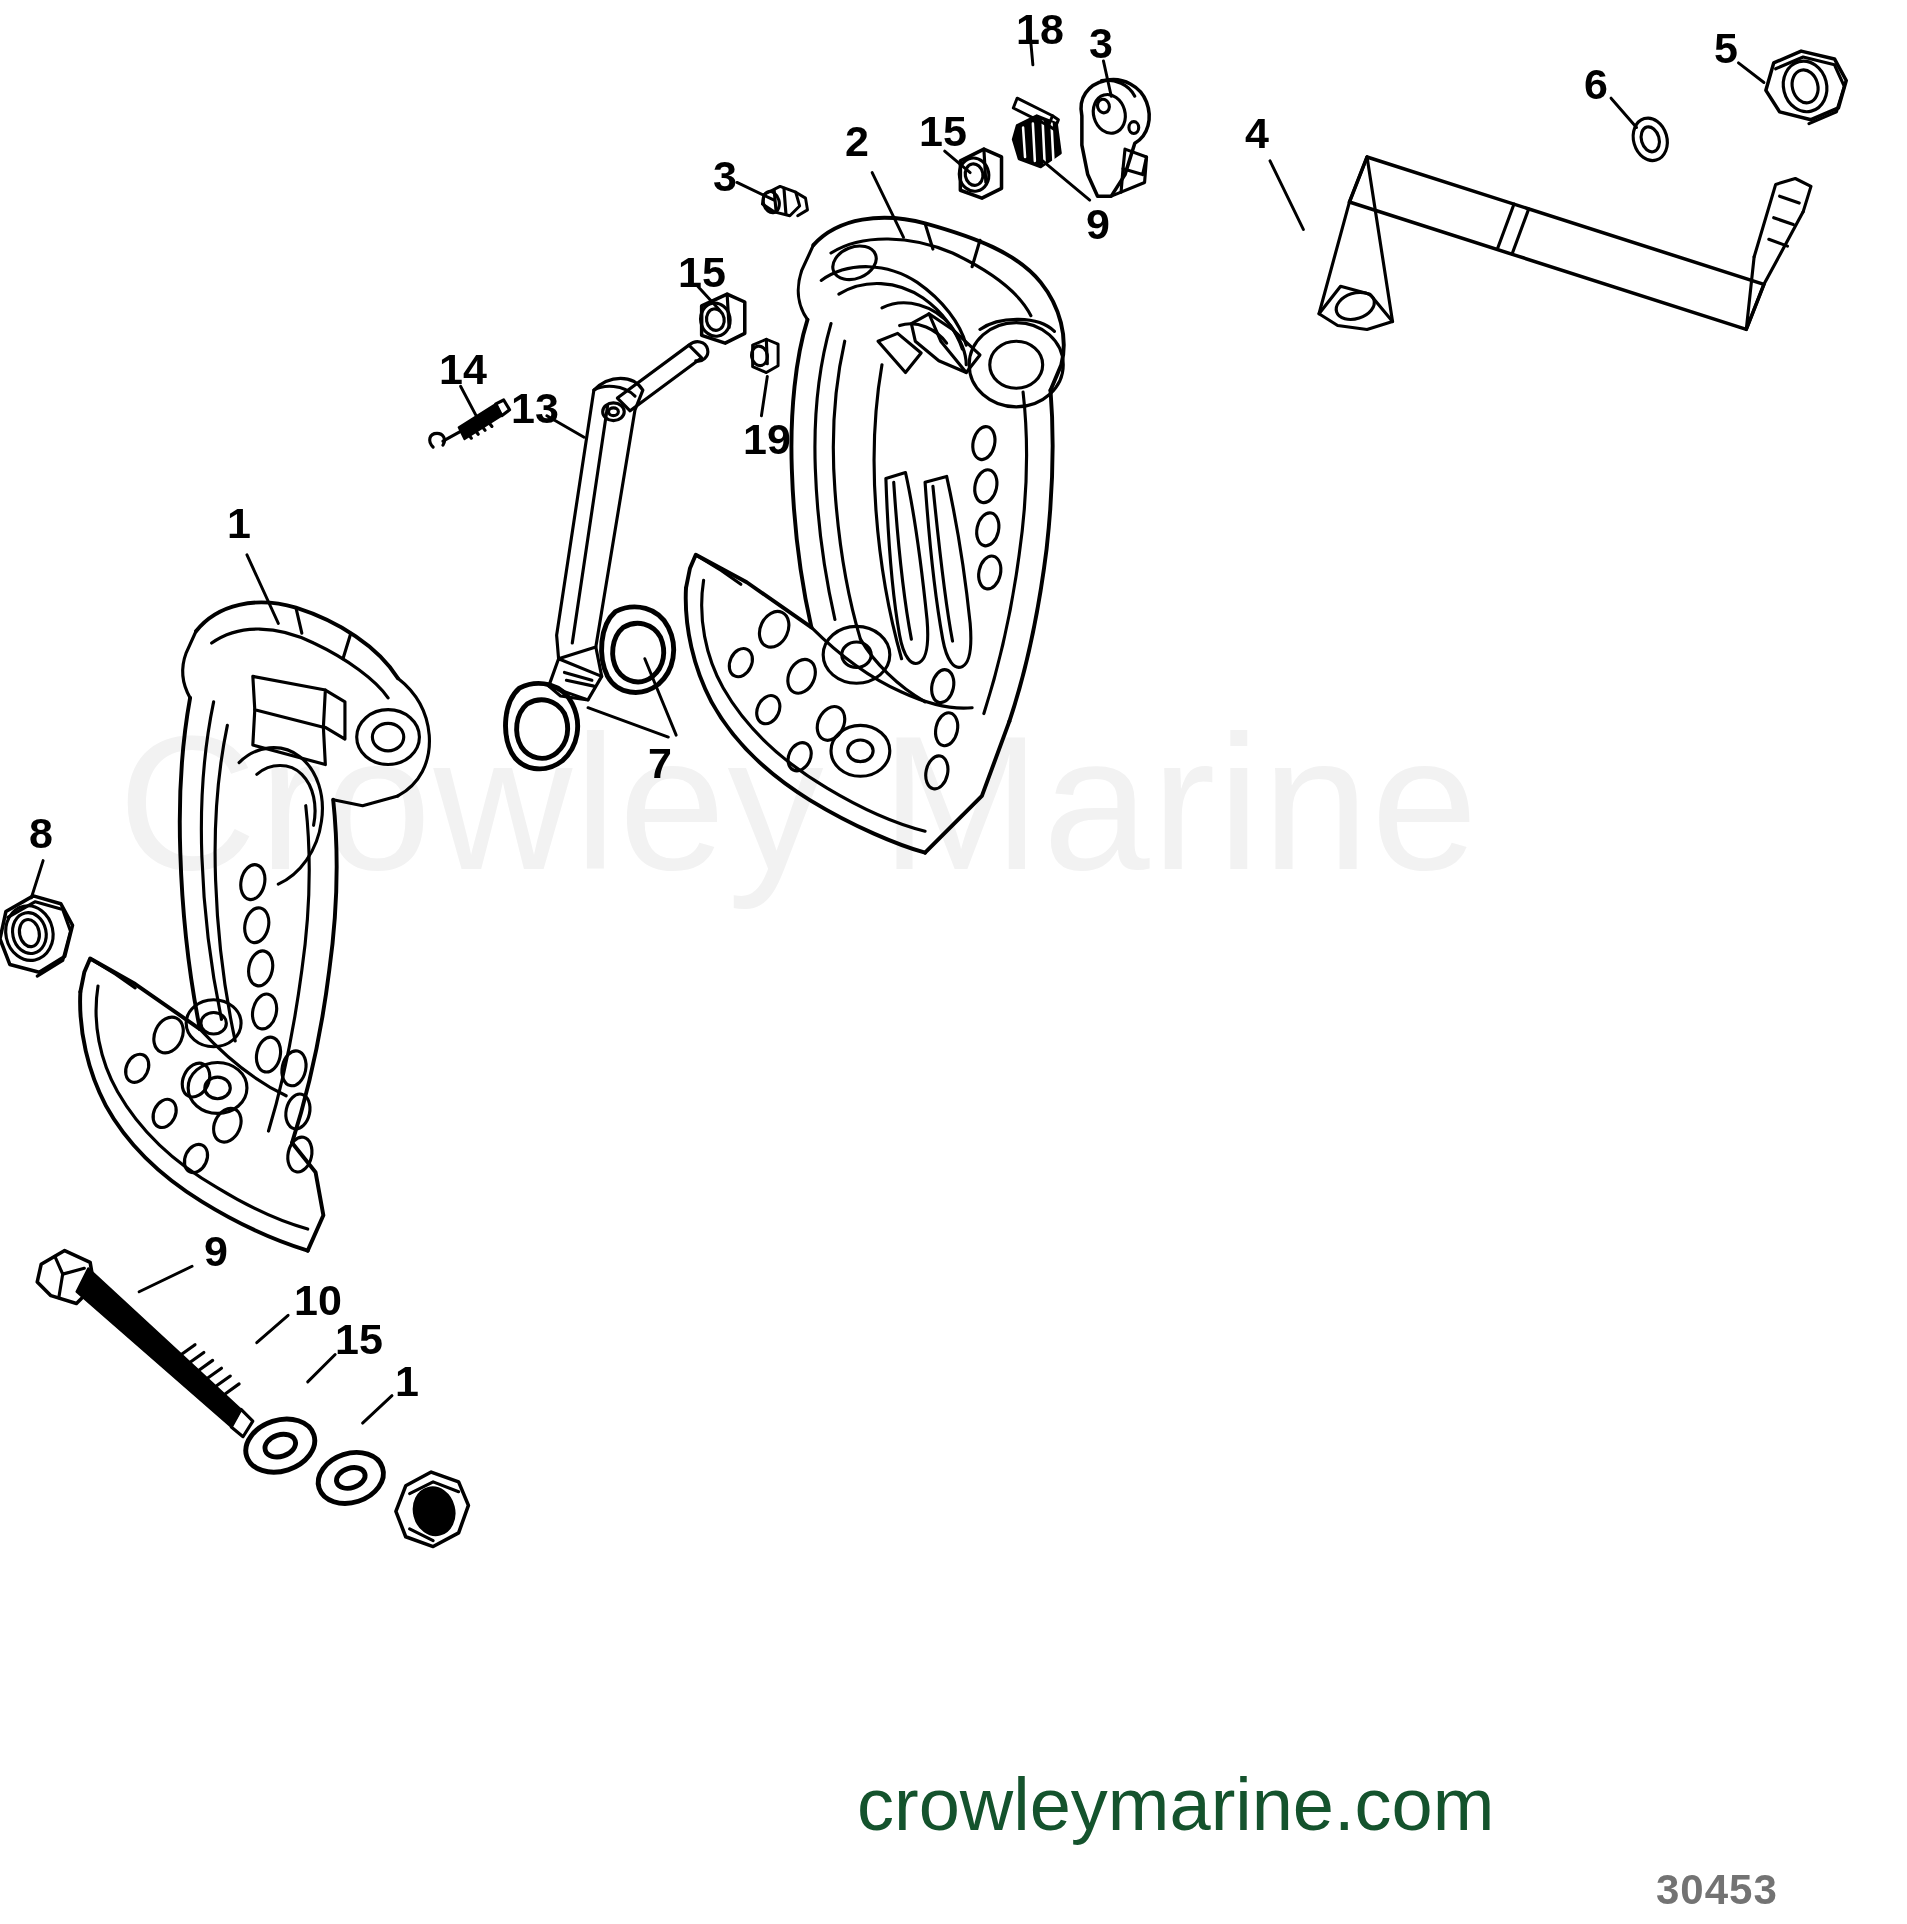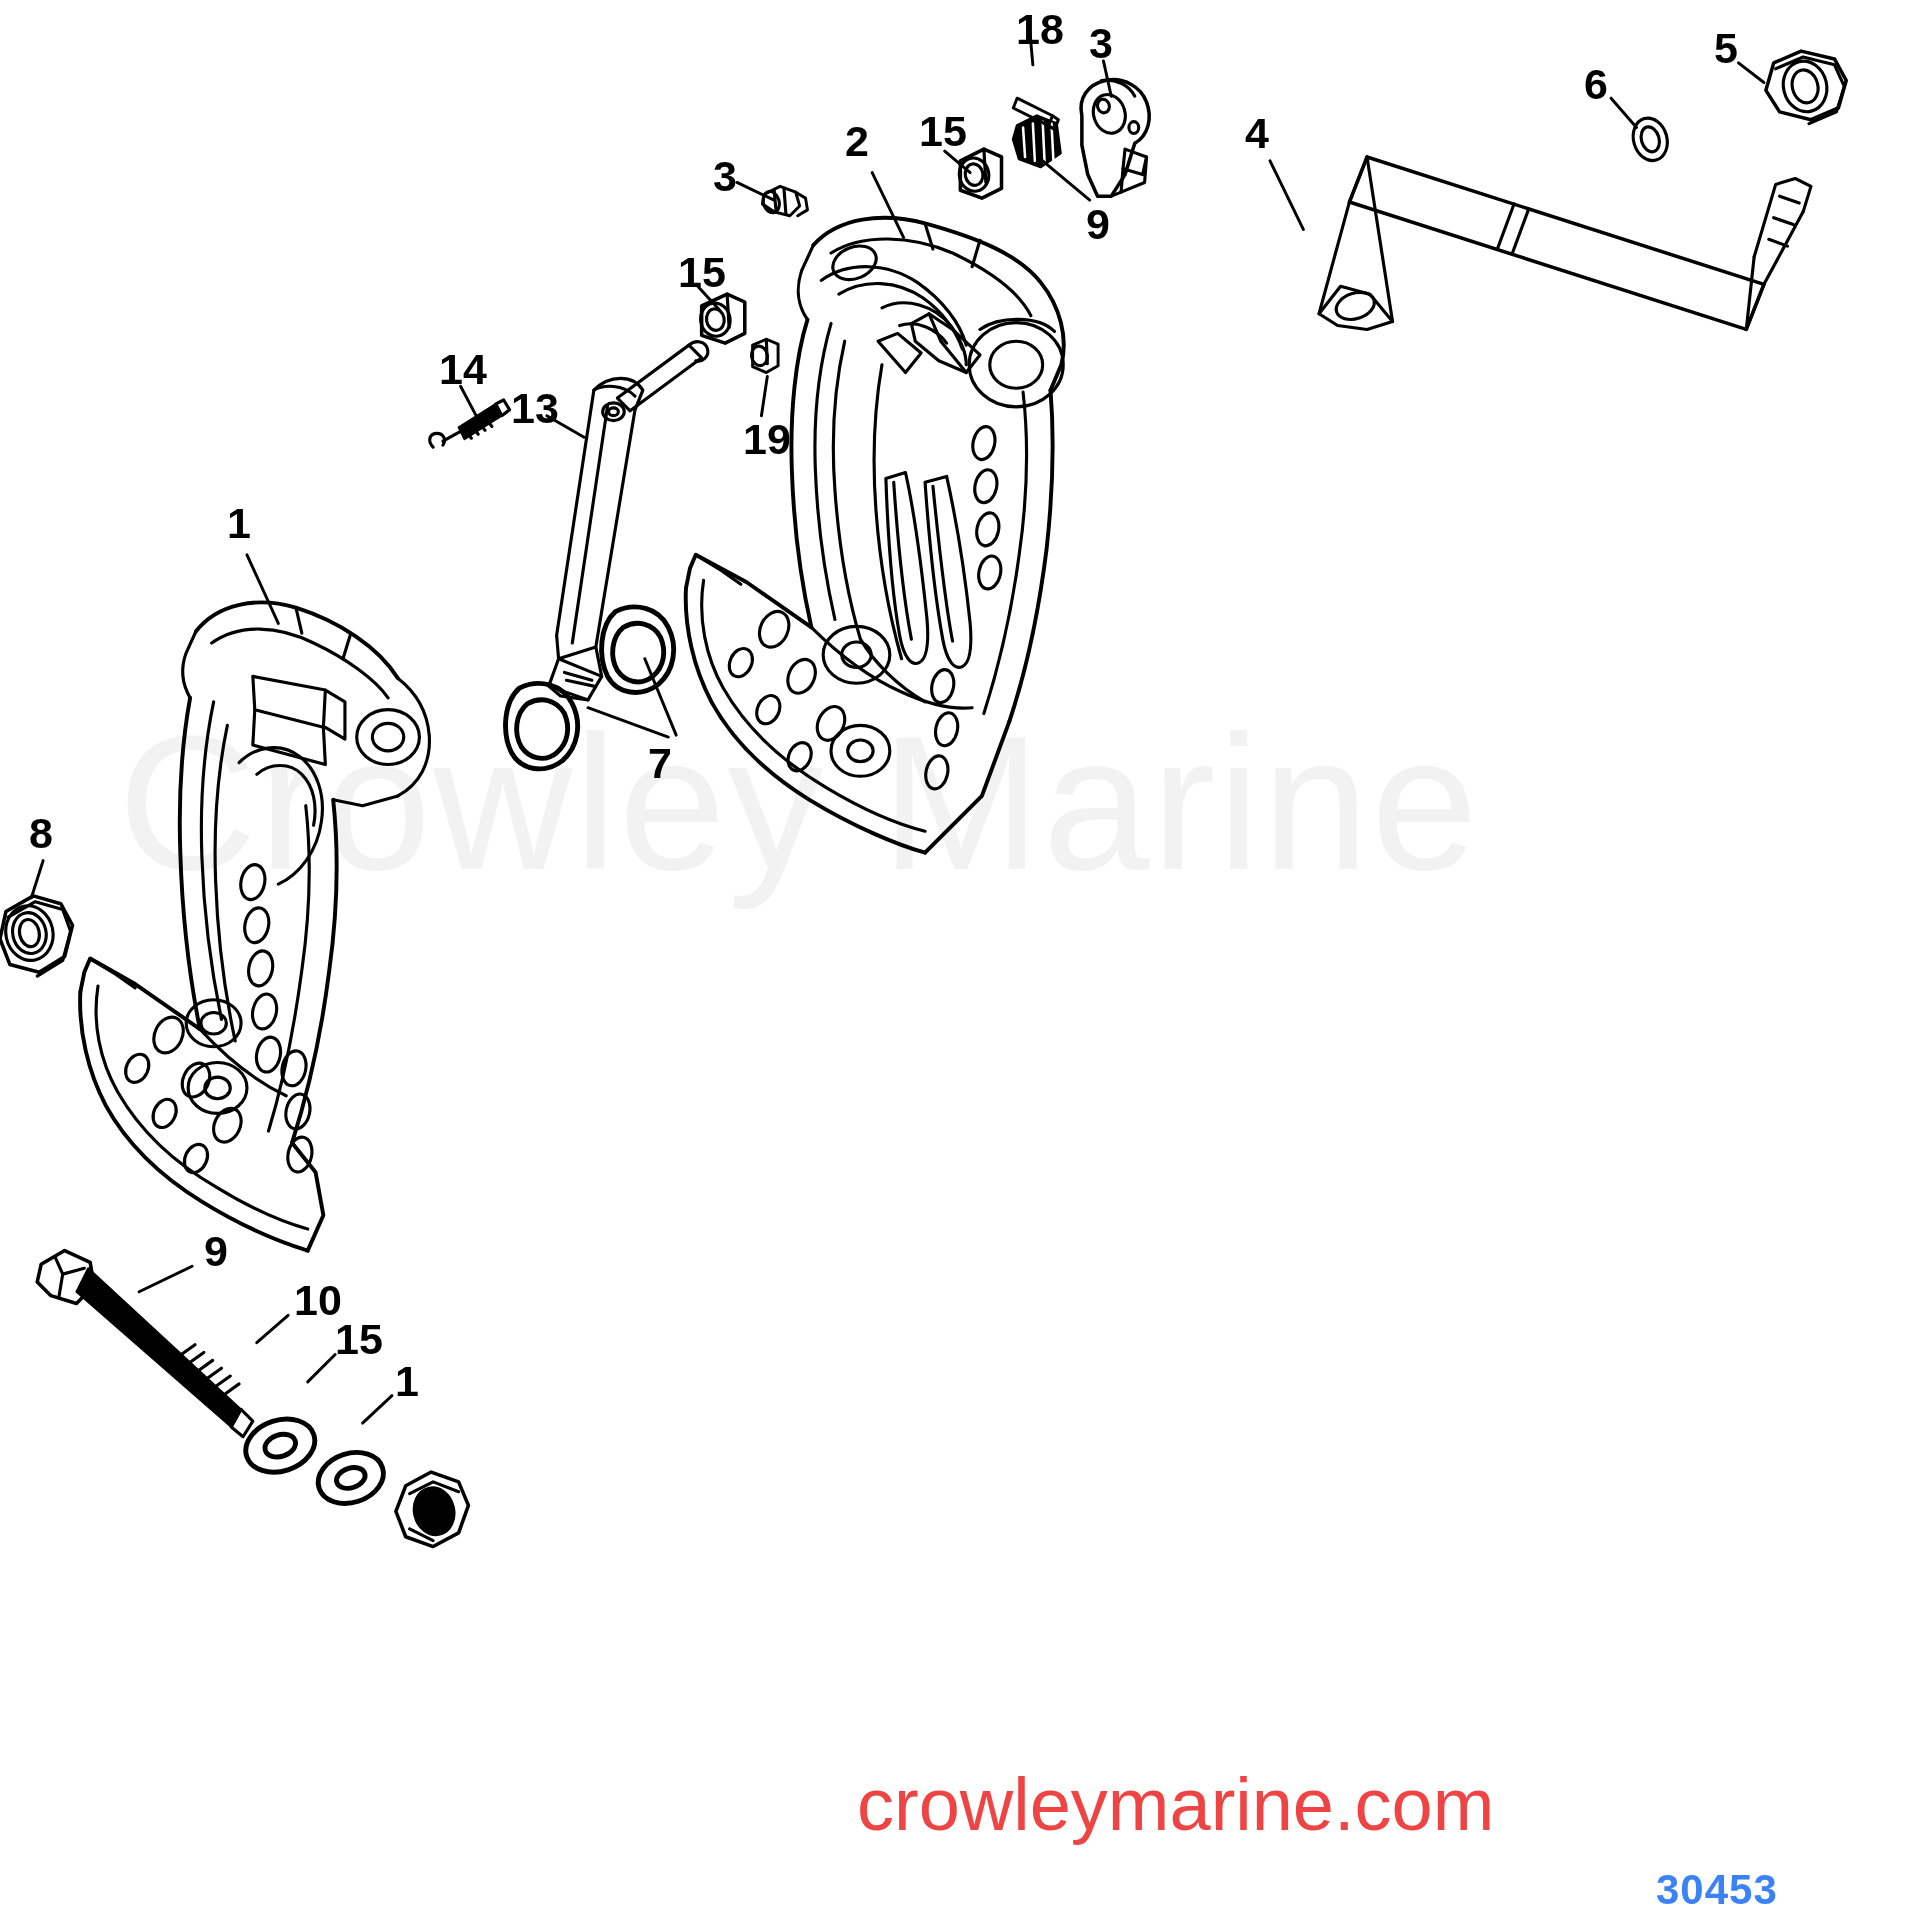--- a/index.html
+++ b/index.html
@@ -12,26 +12,26 @@
     position:absolute;left:118px;top:692px;width:1725px;
     font-size:192px;font-weight:400;color:#f2f2f2;
     letter-spacing:2px;white-space:nowrap;
     font-family:"Liberation Sans", sans-serif;
     -webkit-user-select:none;user-select:none;pointer-events:none;
   }
 
   
   .footer-url{
     position:absolute;left:857px;top:1762px;
-    font-size:74px;color:#ef4444;font-weight:400;
+    font-size:74px;color:#14532d;font-weight:400;
     font-family:"Liberation Sans", sans-serif;white-space:nowrap;
   }
   .footer-num{
     position:absolute;left:1656px;top:1866px;
-    font-size:42px;color:#3b82f6;font-weight:700;
+    font-size:42px;color:#737373;font-weight:700;
     font-family:"Liberation Sans", sans-serif;letter-spacing:1px;
   }
 
   
   .callout{
     position:absolute;font-size:43px;font-weight:700;color:#000;
     font-family:"Liberation Sans", sans-serif;line-height:1;
     white-space:nowrap;
   }
 

